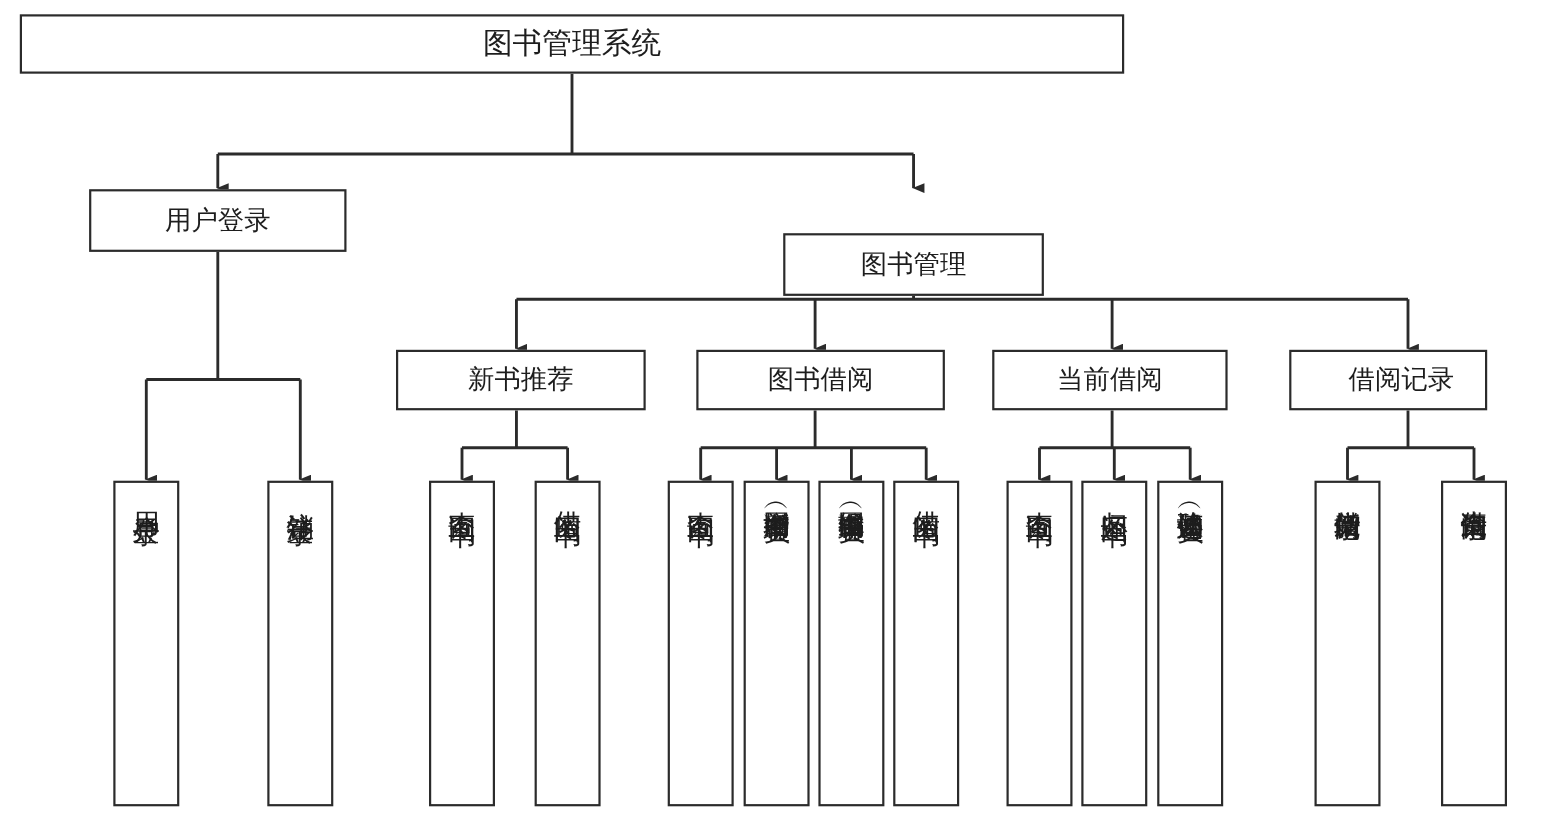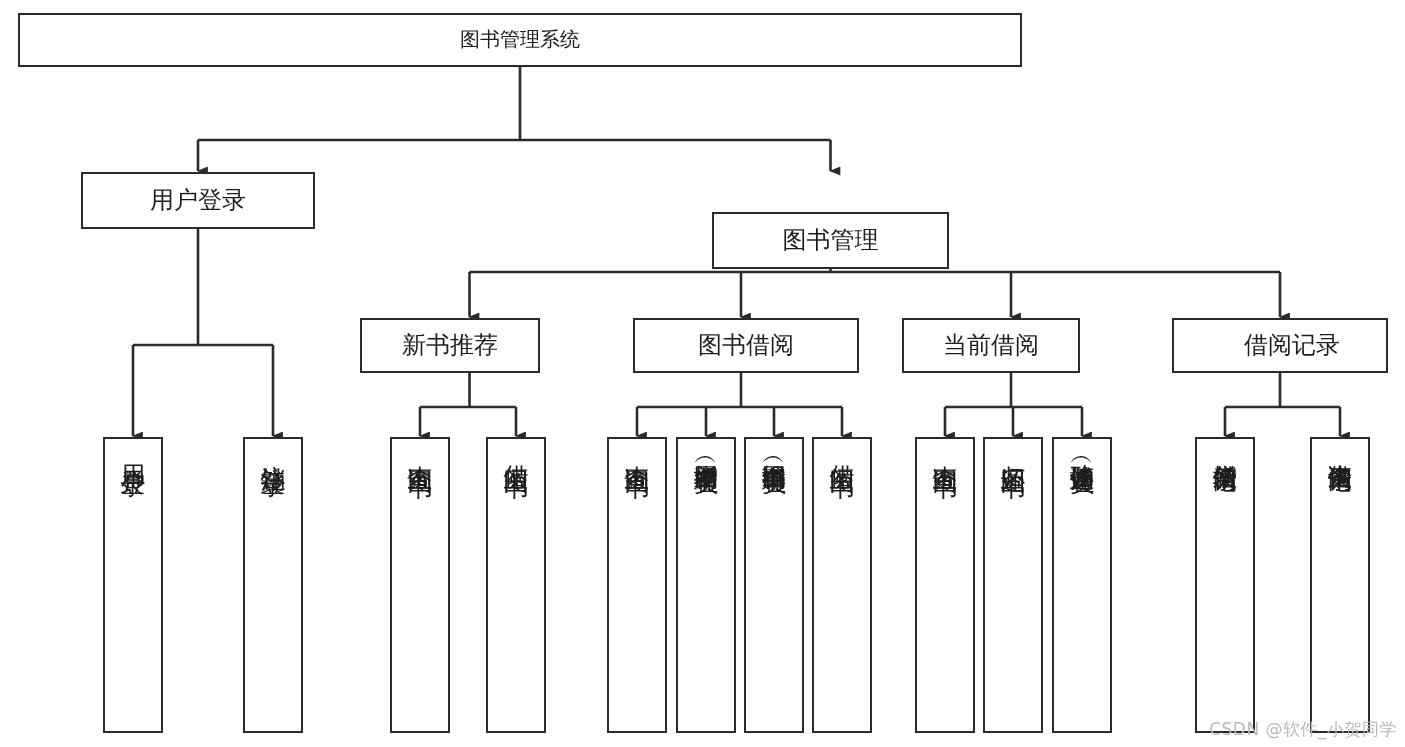--- a/index.html
+++ b/index.html
@@ -37,21 +37,21 @@
     z-index: 3;
   }
   .node-label {
     color: #1d1d1d;
     line-height: 1.18;
     white-space: nowrap;
     text-align: center;
   }
   
   .node.level-root .node-label {
-    font-size: 20px;
+    font-size: 27px;
   }
   
   .node.level-1 .node-label,
   .node.level-2 .node-label {
     font-size: 24px;
   }
   
   .node.leaf {
     align-items: flex-start;
     justify-content: center;
@@ -130,30 +130,30 @@
   <div id="node-layer">
       <div class="node level-root" style="left: 18px; top: 13px; width: 1004px; height: 54px;">
         <span class="node-label">图书管理系统</span>
       </div>
       <div class="node level-1" style="left: 81px; top: 172px; width: 234px; height: 57px;">
         <span class="node-label">用户登录</span>
       </div>
       <div class="node level-1" style="left: 712px; top: 172px; width: 237px; height: 57px; margin-top: 40px;">
         <span class="node-label">图书管理</span>
       </div>
-      <div class="node level-2" style="left: 360px; top: 318px; width: 180px; height: 55px;">
+      <div class="node level-2" style="left: 360px; top: 318px; width: 227px; height: 55px;">
         <span class="node-label">新书推荐</span>
       </div>
       <div class="node level-2" style="left: 633px; top: 318px; width: 226px; height: 55px;">
         <span class="node-label">图书借阅</span>
       </div>
-      <div class="node level-2" style="left: 902px; top: 318px; width: 178px; height: 55px;">
+      <div class="node level-2" style="left: 902px; top: 318px; width: 214px; height: 55px;">
         <span class="node-label">当前借阅</span>
       </div>
-      <div class="node level-2" style="left: 1172px; top: 318px; width: 216px; height: 55px; padding-left: 24px;">
+      <div class="node level-2" style="left: 1172px; top: 318px; width: 180px; height: 55px; padding-left: 24px;">
         <span class="node-label">借阅记录</span>
       </div>
       <div class="node leaf" style="left: 103px; top: 437px; width: 60px; height: 296px;">
         <span class="node-label">用户登录</span>
       </div>
       <div class="node leaf" style="left: 243px; top: 437px; width: 60px; height: 296px;">
         <span class="node-label">注销登录</span>
       </div>
       <div class="node leaf" style="left: 390px; top: 437px; width: 60px; height: 296px;">
         <span class="node-label">查询图书</span>
@@ -183,15 +183,14 @@
         <span class="node-label">确认归还（管理员）</span>
       </div>
       <div class="node leaf tall-text" style="left: 1195px; top: 437px; width: 60px; height: 296px;">
         <span class="node-label">新增借阅记录</span>
       </div>
       <div class="node leaf tall-text" style="left: 1310px; top: 437px; width: 60px; height: 296px;">
         <span class="node-label">查询借阅记录</span>
       </div>
     </div>
 
-  <div id="watermark">CSDN @软件_小贺同学</div>
 
 </div>
 
 </body></html>

